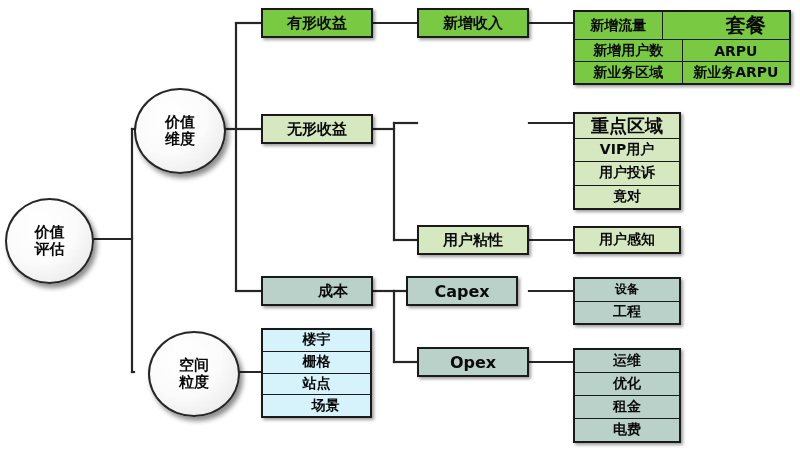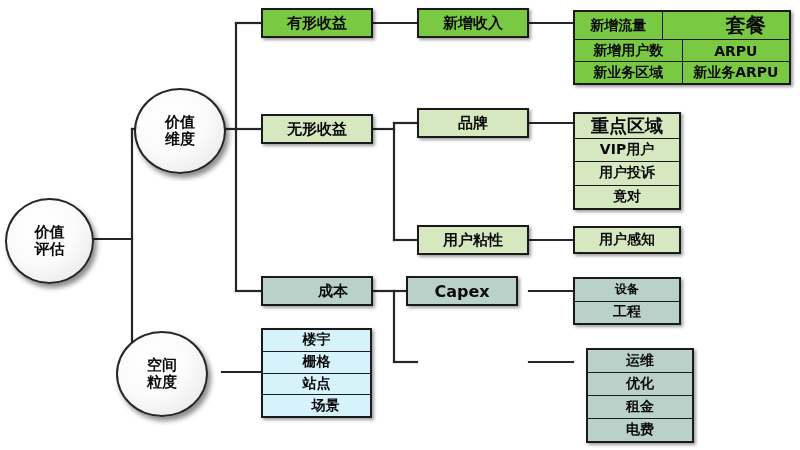--- a/index.html
+++ b/index.html
@@ -138,53 +138,53 @@
   <div class="node-circle" style="left:5px; top:198px; width:85px; height:82px; font-size:15px;">
     <span>价值</span>
     <span>评估</span>
   </div>
 
   <div class="node-circle" style="left:134px; top:88px; width:88px; height:82px; font-size:15px;">
     <span>价值</span>
     <span>维度</span>
   </div>
 
-  <div class="node-circle" style="left:116px; top:331px; width:88px; height:82px; font-size:15px;">
+  <div class="node-circle" style="left:148px; top:331px; width:88px; height:82px; font-size:15px;">
     <span>空间</span>
     <span>粒度</span>
   </div>
 
   <div class="box" style="left:261px; top:8px; width:112px; height:30px; background:#7ac943; font-size:15px;">
     <span>有形收益</span>
   </div>
 
   <div class="box" style="left:261px; top:114px; width:112px; height:30px; background:#d5e8c0; font-size:15px;">
     <span>无形收益</span>
   </div>
 
   <div class="box" style="left:261px; top:276px; width:112px; height:30px; background:#b9d1c9; font-size:15px;padding-left:32px;">
     <span>成本</span>
   </div>
 
   <div class="box" style="left:417px; top:8px; width:112px; height:30px; background:#7ac943; font-size:15px;">
     <span>新增收入</span>
   </div>
 
-  <div class="box" style="left:417px; top:108px; width:112px; height:30px; background:#d5e8c0; font-size:15px;">
-    <span>品牌</span>
-  </div>
 
   <div class="box" style="left:417px; top:225px; width:112px; height:30px; background:#d5e8c0; font-size:15px;">
     <span>用户粘性</span>
   </div>
 
   <div class="box" style="left:406px; top:276px; width:112px; height:30px; background:#b9d1c9; font-size:16px;">
     <span>Capex</span>
   </div>
 
+  <div class="box" style="left:417px; top:347px; width:112px; height:30px; background:#b9d1c9; font-size:16px;">
+    <span>Opex</span>
+  </div>
 
   <div class="group" style="left:573px; top:10px; width:218px; height:75px; background:#7ac943;">
     <div class="group-row">
       <div class="cell" style="font-size:14px;">新增流量</div>
       <div class="cell" style="font-size:20px;padding-left:40px;">套餐</div>
     </div>
     <div class="group-row">
       <div class="cell" style="font-size:14px;">新增用户数</div>
       <div class="cell" style="font-size:14px;">ARPU</div>
     </div>
@@ -217,21 +217,21 @@
 
   <div class="group" style="left:573px; top:277px; width:108px; height:48px; background:#b9d1c9;">
     <div class="group-row">
       <div class="cell" style="font-size:12px;">设备</div>
     </div>
     <div class="group-row">
       <div class="cell" style="font-size:14px;">工程</div>
     </div>
   </div>
 
-  <div class="group" style="left:586px; top:348px; width:108px; height:95px; background:#b9d1c9;">
+  <div class="group" style="left:573px; top:348px; width:108px; height:95px; background:#b9d1c9;">
     <div class="group-row">
       <div class="cell" style="font-size:14px;">运维</div>
     </div>
     <div class="group-row">
       <div class="cell" style="font-size:14px;">优化</div>
     </div>
     <div class="group-row">
       <div class="cell" style="font-size:14px;">租金</div>
     </div>
     <div class="group-row">

